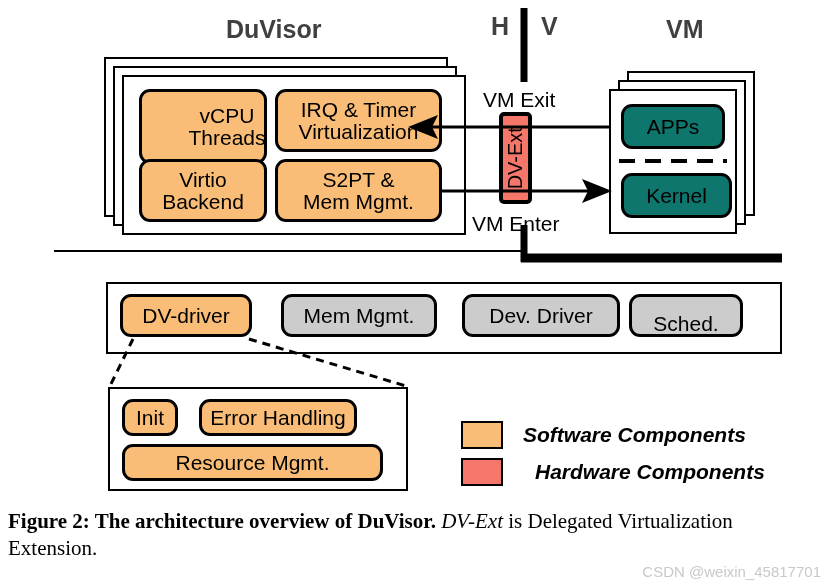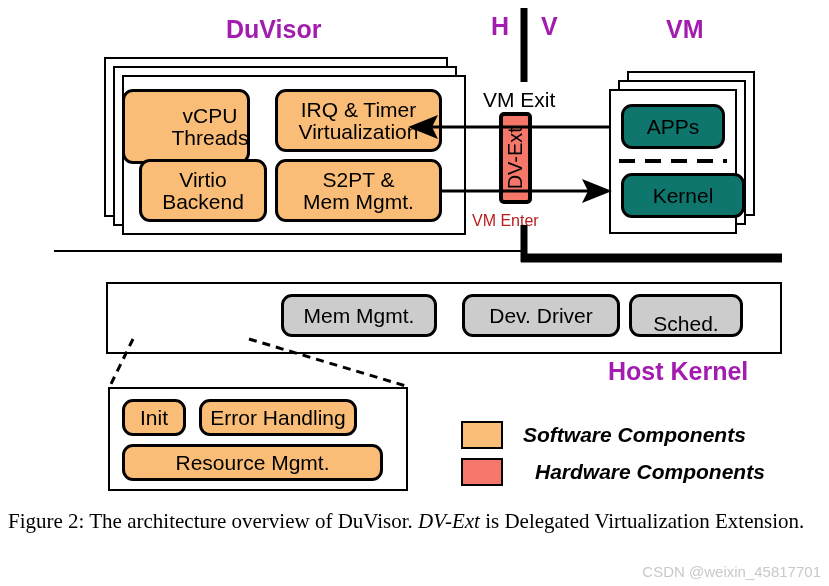--- a/index.html
+++ b/index.html
@@ -41,21 +41,21 @@
     font-weight: 400;
   }
   .comp.sw { background: #f9bd77; }
   .comp.hw { background: #f4776a; }
   .comp.gray { background: #cccccc; }
   .comp.plain { background: #0f766e; }
 
   
   .title {
     font-weight: bold;
-    color: #a21caf;
+    color: #404040;
     white-space: nowrap;
   }
 
   
   .rot-label {
     transform: rotate(-90deg);
     white-space: nowrap;
   }
 
   
@@ -74,21 +74,21 @@
   #caption {
     position: absolute;
     left: 8px;
     top: 508px;
     width: 812px;
     font-family: "Liberation Serif", serif;
     font-size: 21px;
     line-height: 1.3;
     color: #000000;
   }
-  #caption .b { font-weight: normal; }
+  #caption .b { font-weight: bold; }
   #caption .i { font-style: italic; }
 
   #watermark {
     position: absolute;
     right: 8px;
     bottom: 6px;
     font-family: "Liberation Sans", sans-serif;
     font-size: 15px;
     color: #c9c9c9;
     white-space: nowrap;
@@ -106,21 +106,21 @@
 <body>
 
 <div id="figure">
 
   <div class="abs title" style="left:226px; top:15px; font-size:25px;">DuVisor</div>
 
   <div class="abs shadowbox" style="left:104px; top:57px; width:344px; height:160px;"></div>
   <div class="abs shadowbox" style="left:113px; top:66px; width:344px; height:160px;"></div>
   <div class="abs shadowbox" style="left:122px; top:75px; width:344px; height:160px;"></div>
 
-  <div class="abs comp sw" style="left:122px; top:89px; width:128px; height:75px; font-size:21px;padding-left:48px;">
+  <div class="abs comp sw" style="left:139px; top:89px; width:128px; height:75px; font-size:21px;padding-left:48px;">
     <span style="display:block">
       <span>vCPU</span><br>
       <span>Threads</span>
     </span>
   </div>
 
   <div class="abs comp sw" style="left:275px; top:89px; width:167px; height:63px; font-size:21px;">
     <span style="display:block">
       <span>IRQ &amp; Timer</span><br>
       <span>Virtualization</span>
@@ -141,56 +141,58 @@
     </span>
   </div>
 
   <div class="abs title" style="left:491px; top:12px; font-size:25px;">H</div>
   <div class="abs title" style="left:541px; top:12px; font-size:25px;">V</div>
 
   <div class="abs title" style="left:62px; top:218px; font-size:25px;"></div>
   <div class="abs title" style="left:62px; top:262px; font-size:25px;"></div>
 
   <div class="abs" style="left:483px; top:88px; font-size:21px; color:#000; white-space:nowrap;">VM Exit</div>
-  <div class="abs" style="left:472px; top:212px; font-size:16px; color:#b91c1c; white-space:nowrap;">VM Enter</div>
+  <div class="abs" style="left:472px; top:212px; font-size:21px; color:#000000; white-space:nowrap;">VM Enter</div>
 
   <div class="abs comp hw" style="left:499px; top:112px; width:33px; height:92px; border-radius:5px; border-width:4px;">
     <span class="rot-label" style="font-size:20px;">DV-Ext</span>
   </div>
 
   <div class="abs title" style="left:666px; top:15px; font-size:25px;">VM</div>
 
   <div class="abs shadowbox" style="left:627px; top:71px; width:128px; height:145px;"></div>
   <div class="abs shadowbox" style="left:618px; top:80px; width:128px; height:145px;"></div>
   <div class="abs shadowbox" style="left:609px; top:89px; width:128px; height:145px;"></div>
 
   <div class="abs comp plain" style="left:621px; top:104px; width:104px; height:45px; font-size:21px;">
     <span>APPs</span>
   </div>
-  <div class="abs comp plain" style="left:621px; top:173px; width:124px; height:45px; font-size:21px;">
+  <div class="abs comp plain" style="left:621px; top:173px; width:111px; height:45px; font-size:21px;">
     <span>Kernel</span>
   </div>
 
   <div class="abs shadowbox" style="left:106px; top:282px; width:676px; height:72px;"></div>
 
+  <div class="abs comp sw" style="left:120px; top:294px; width:132px; height:43px; font-size:21px;">
+    <span>DV-driver</span>
+  </div>
   <div class="abs comp gray" style="left:281px; top:294px; width:156px; height:43px; font-size:21px;">
     <span>Mem Mgmt.</span>
   </div>
   <div class="abs comp gray" style="left:462px; top:294px; width:158px; height:43px; font-size:21px;">
     <span>Dev. Driver</span>
   </div>
   <div class="abs comp gray" style="left:629px; top:294px; width:114px; height:43px; font-size:21px;align-items:flex-end;">
     <span>Sched.</span>
   </div>
 
-  <div class="abs title" style="left:608px; top:357px; font-size:25px;">Host Kernel</div>
 
   <div class="abs shadowbox" style="left:108px; top:387px; width:300px; height:104px;"></div>
 
-  <div class="abs comp sw" style="left:122px; top:399px; width:64px; height:37px; font-size:21px;">
+  <div class="abs comp sw" style="left:122px; top:399px; width:56px; height:37px; font-size:21px;">
     <span>Init</span>
   </div>
   <div class="abs comp sw" style="left:199px; top:399px; width:158px; height:37px; font-size:21px;">
     <span>Error Handling</span>
   </div>
   <div class="abs comp sw" style="left:122px; top:444px; width:261px; height:37px; font-size:21px;">
     <span>Resource Mgmt.</span>
   </div>
 
   <div class="abs legend-swatch" style="left:461px; top:421px; width:42px; height:28px; background:#f9bd77;"></div>

